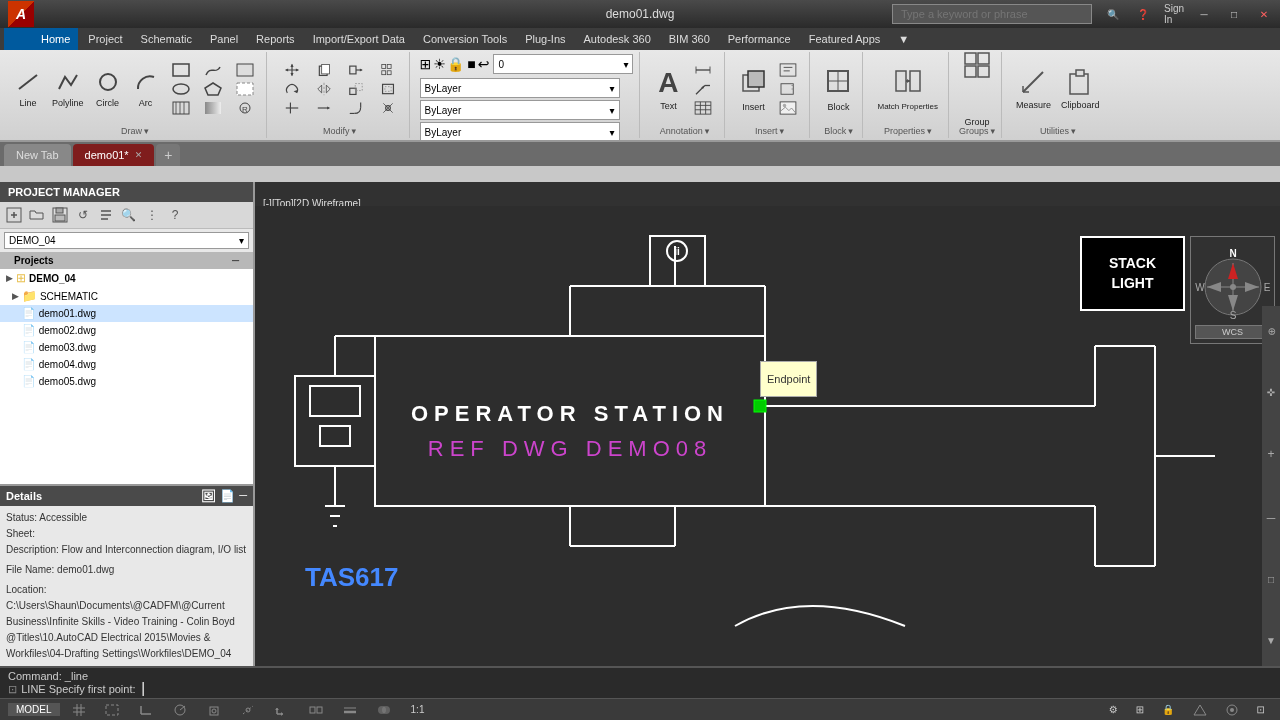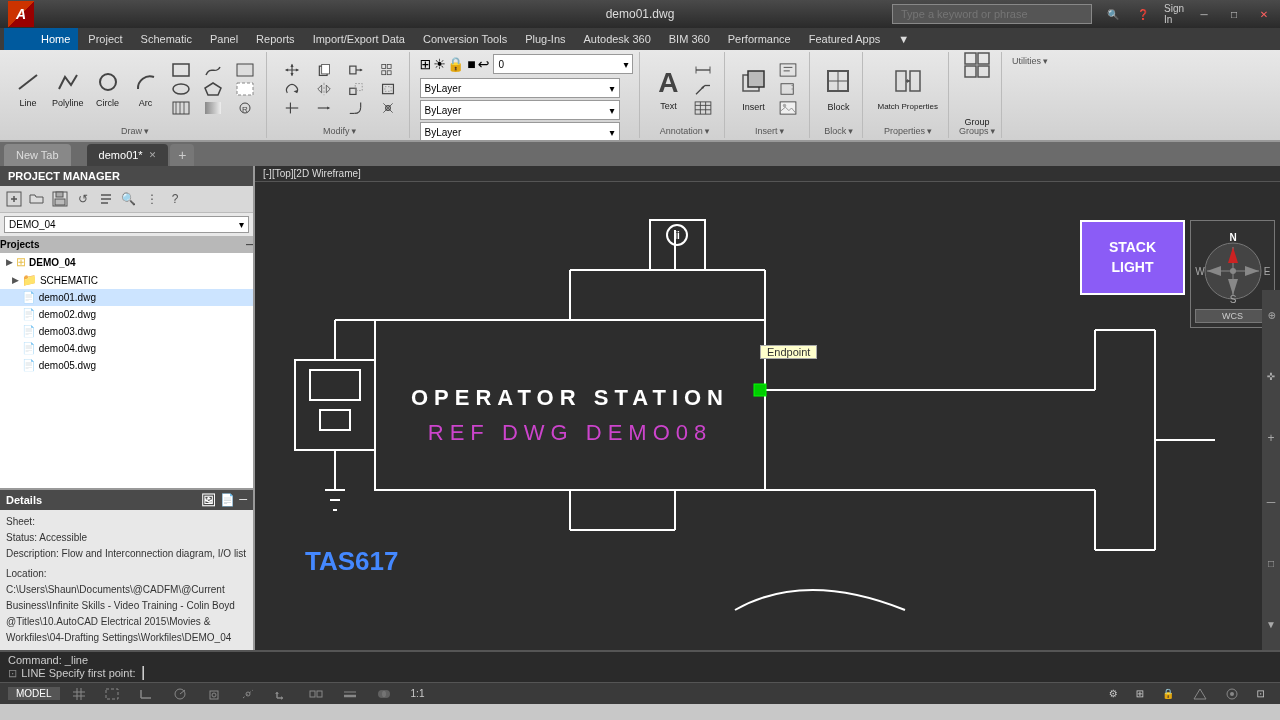--- a/index.html
+++ b/index.html
@@ -181,41 +181,41 @@
       padding: 3px 12px;
       font-size: 11px;
       cursor: pointer;
       border-radius: 4px 4px 0 0;
       display: flex;
       align-items: center;
       gap: 6px;
       height: 22px;
     }
     .tab.active {
-      background: #404040;
+      background: #7f1d1d;
       color: white;
-      margin-left: 14px;
     }
     .tab .close-x { font-size: 9px; color: #aaa; cursor: pointer; }
     .tab-new {
       background: #777;
       color: #ccc;
       padding: 3px 8px;
       font-size: 14px;
       cursor: pointer;
       border-radius: 4px 4px 0 0;
       height: 22px;
       display: flex;
       align-items: center;
     }
 
     
     #main-content {
       display: flex;
       height: calc(720px - 28px - 22px - 90px - 22px - 24px - 50px);
+      margin-top: 16px;
     }
 
     
     #sidebar {
       width: 255px;
       background: #e8e8e8;
       border-right: 2px solid #999;
       display: flex;
       flex-direction: column;
       overflow: hidden;
@@ -258,21 +258,21 @@
       font-size: 10px;
       margin: 3px 4px;
       display: flex;
       align-items: center;
       justify-content: space-between;
       cursor: pointer;
     }
 
     #projects-header {
       background: #b8b8b8;
-      padding: 3px 0;
+      padding: 3px 14px;
       font-size: 10px;
       font-weight: bold;
       display: flex;
       align-items: center;
       justify-content: space-between;
       cursor: pointer;
       gap: 27px;
     }
 
     #project-tree {
@@ -321,39 +321,39 @@
       flex: 1;
       background: #2d2d2d;
       position: relative;
       overflow: hidden;
     }
 
     #canvas-header {
       background: rgba(50,50,50,0.9);
       color: #ddd;
       font-size: 10px;
-      padding: 2px 8px;
+      padding: 16px 8px;
       border-bottom: 1px solid #555;
     }
 
     
     #drawing-content {
       position: absolute;
       top: 24px;
       left: 0;
       right: 0;
       bottom: 0;
     }
 
     
     .endpoint-tooltip {
       position: absolute;
       background: #ffffcc;
       border: 1px solid #aaa;
-      padding: 0 6px;
+      padding: 11px 6px;
       font-size: 11px;
       color: #333;
       pointer-events: none;
     }
 
     
     #status-bar {
       height: 50px;
       background: #3a3a3a;
       border-top: 2px solid #555;
@@ -830,20 +830,41 @@
           <span>Group</span>
         </div>
       </div>
       <div class="ribbon-group-label">
         <span>Groups</span>
         <span>▾</span>
       </div>
     </div>
 
     <div class="ribbon-group">
+      <div class="ribbon-items">
+        <div class="ribbon-btn" style="height:60px;">
+          <div>
+            <svg width="28" height="28" viewBox="0 0 28 28">
+                <line x1="4" y1="24" x2="24" y2="4" stroke="#555" stroke-width="2"></line>
+                <line x1="4" y1="24" x2="10" y2="24" stroke="#555" stroke-width="1.5"></line>
+                <line x1="4" y1="24" x2="4" y2="18" stroke="#555" stroke-width="1.5"></line>
+              </svg>
+          </div>
+          <span>Measure</span>
+        </div>
+        <div class="ribbon-btn" style="height:60px;">
+          <div>
+            <svg width="28" height="28" viewBox="0 0 28 28">
+                <rect x="4" y="6" width="18" height="20" stroke="#555" stroke-width="1.5" fill="none"></rect>
+                <rect x="10" y="2" width="8" height="6" stroke="#555" stroke-width="1.5" fill="#ddd"></rect>
+              </svg>
+          </div>
+          <span>Clipboard</span>
+        </div>
+      </div>
       <div class="ribbon-group-label">
         <span>Utilities</span>
         <span>▾</span>
       </div>
     </div>
 
   </div>
 </div>
 
 <div id="tab-bar">
@@ -943,23 +964,24 @@
     <div id="details-panel">
       <div id="details-header">
         <span>Details</span>
         <div style="display:flex; gap:4px;">
           <span style="cursor:pointer; font-size:12px;">🖼</span>
           <span style="cursor:pointer; font-size:12px;">📄</span>
           <span style="cursor:pointer;">─</span>
         </div>
       </div>
       <div id="details-content">
+        <div>Status: Accessible</div>
         <div>Sheet:</div>
-        <div>Status: Accessible</div>
         <div>Description: Flow and Interconnection diagram, I/O list</div>
+        <div style="margin-top:4px;">File Name: demo01.dwg</div>
         <div style="margin-top:4px;">Location: C:\Users\Shaun\Documents\@CADFM\@Current Business\Infinite Skills - Video Training - Colin Boyd @Titles\10.AutoCAD Electrical 2015\Movies &amp; Workfiles\04-Drafting Settings\Workfiles\DEMO_04</div>
       </div>
     </div>
   </div>
 
   <div id="canvas-area">
     <div id="canvas-header">
       <span>[-][Top][2D Wireframe]</span>
     </div>
 
@@ -1017,21 +1039,21 @@
         <rect x="499" y="194" width="12" height="12" fill="#00cc00" stroke="#00ff00" stroke-width="1"></rect>
 
         <path d="M 480 420 Q 550 380 650 420" stroke="white" stroke-width="2" fill="none"></path>
 
       </svg>
 
       <div class="endpoint-tooltip" style="position:absolute; top:155px; left:505px;">
         <span>Endpoint</span>
       </div>
 
-      <div style="position:absolute; top:30px; right:95px; width:105px; height:75px; border:2px solid white; background:#8b5cf6; display:flex; align-items:center; justify-content:center;">
+      <div style="position:absolute; top:30px; right:95px; width:105px; height:75px; border:2px solid white; background:#000000; display:flex; align-items:center; justify-content:center;">
         <div style="text-align:center; color:white; font-size:14px; font-weight:bold; line-height:1.4;">
           <div>STACK</div>
           <div>LIGHT</div>
         </div>
       </div>
 
       <div style="position:absolute; top:30px; right:5px; width:85px;">
         <div style="background:rgba(50,50,50,0.95); border:1px solid #777; padding:4px;">
           
           <svg width="77" height="80" viewBox="0 0 77 80">

